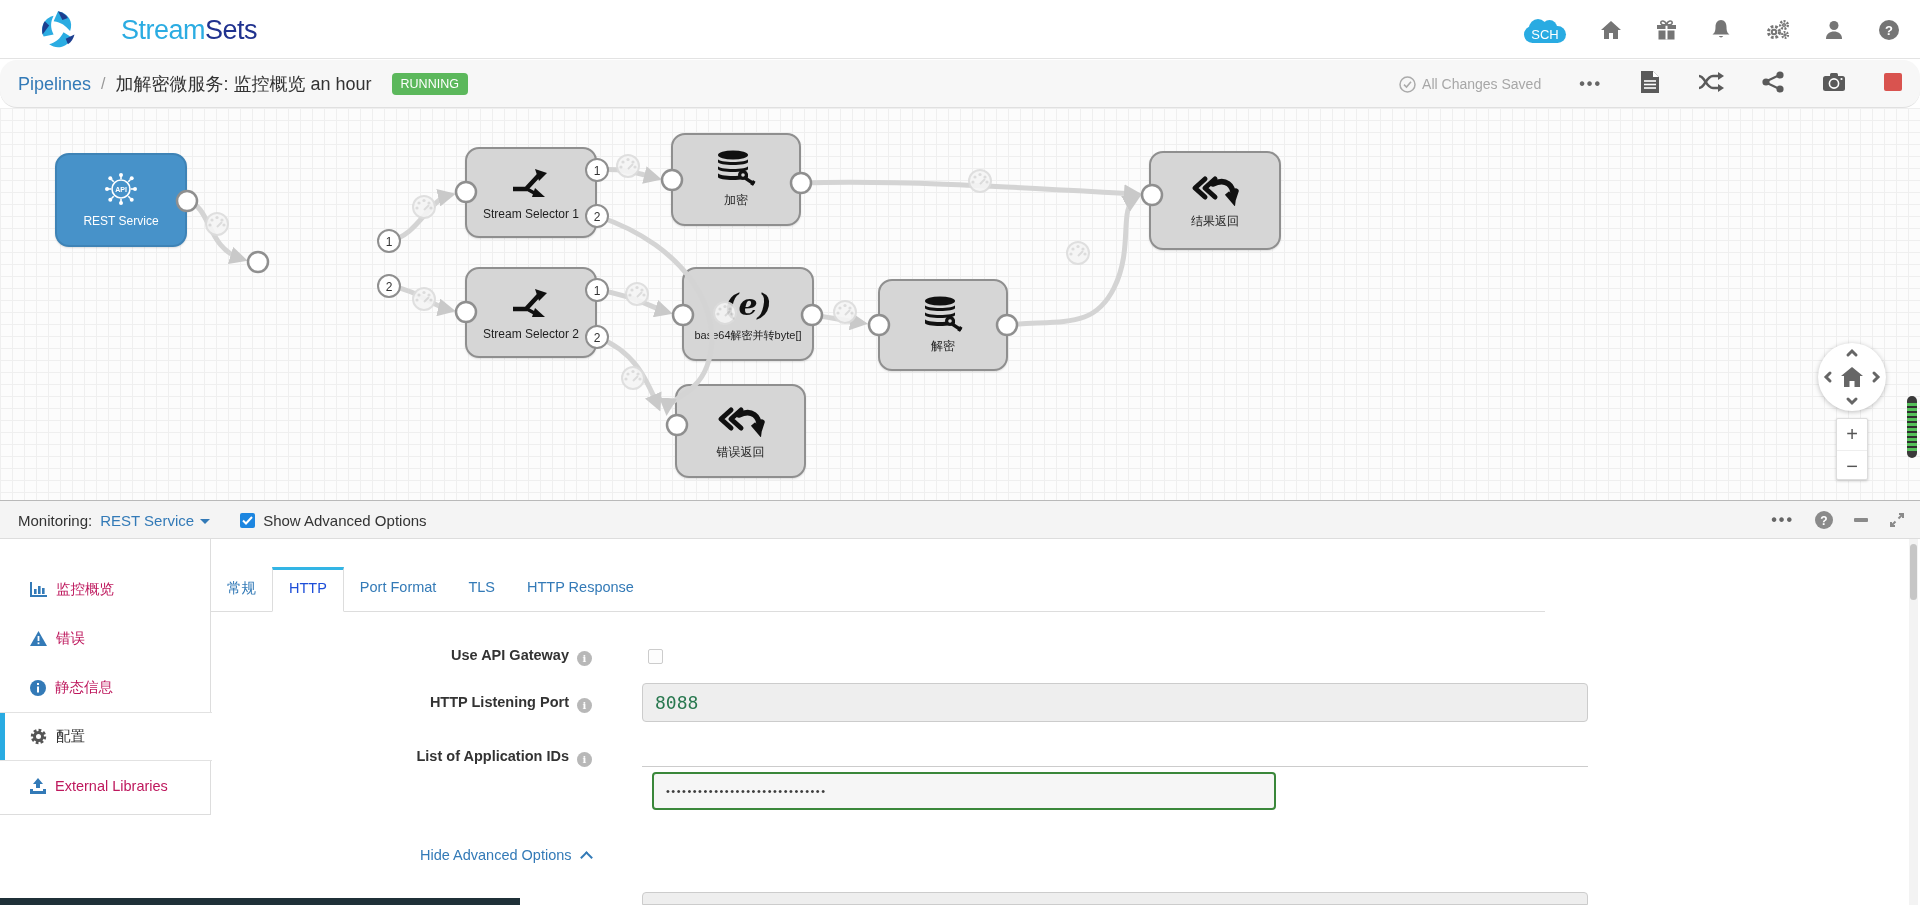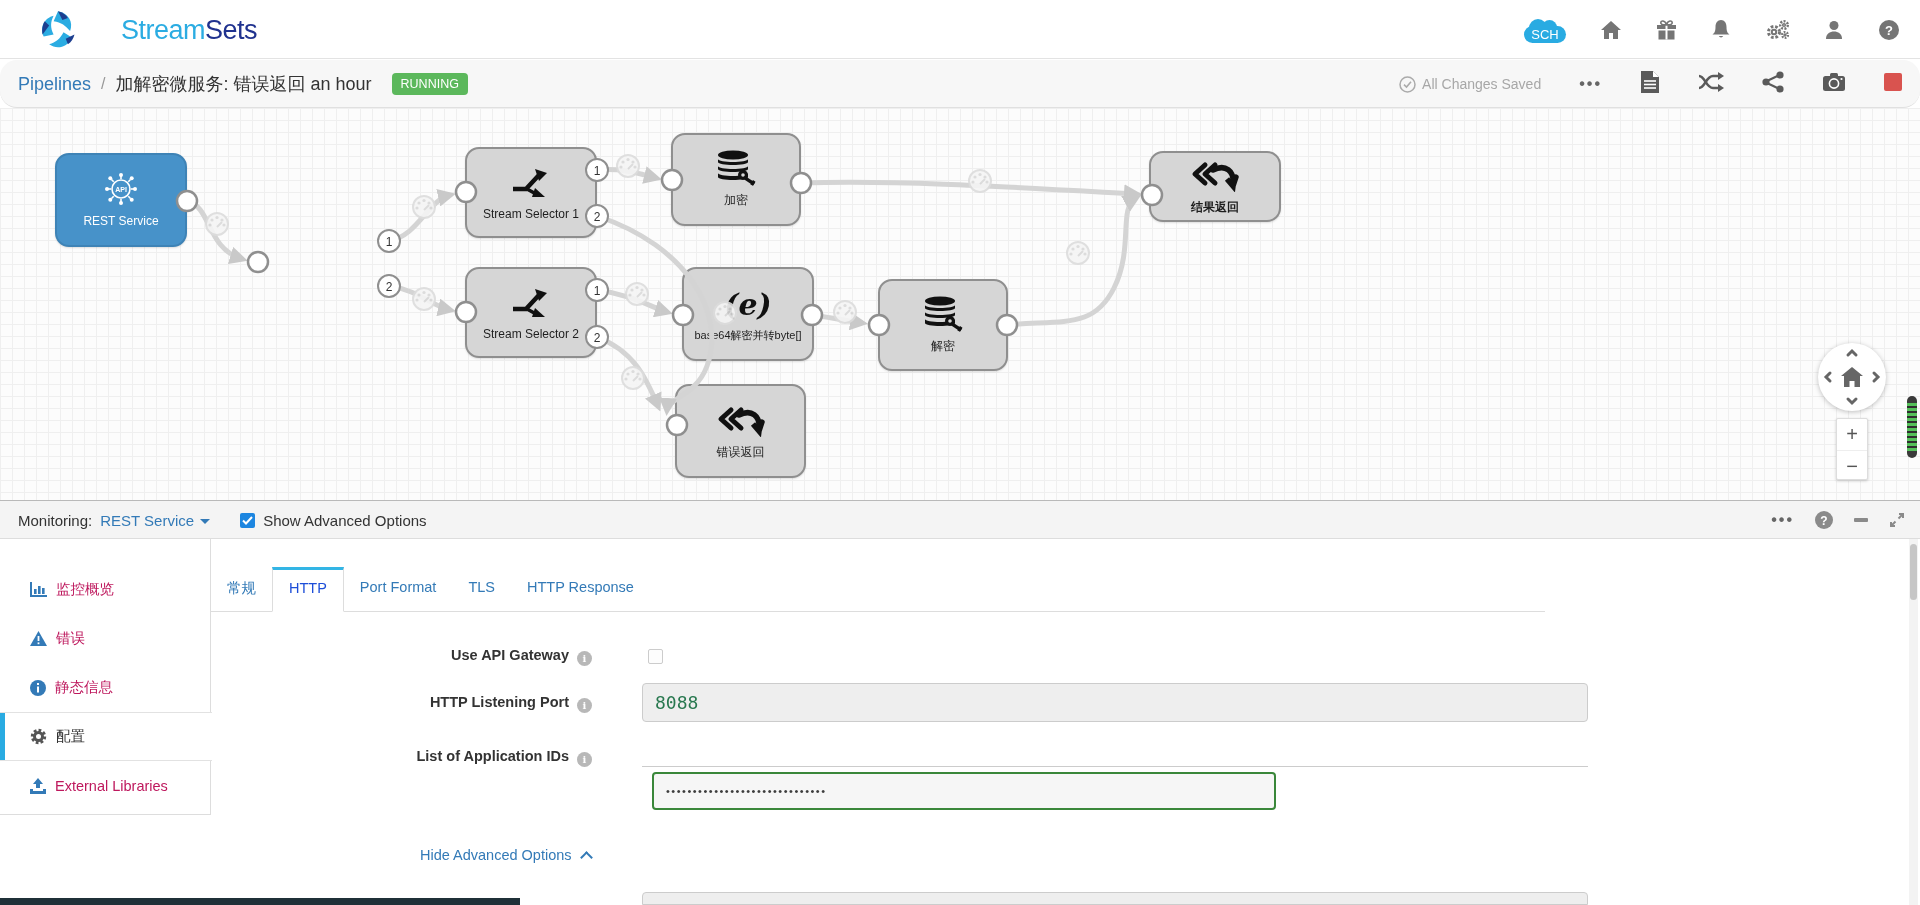--- a/index.html
+++ b/index.html
@@ -164,21 +164,21 @@
             <text x="11" y="16" text-anchor="middle" font-size="13" font-weight="bold" fill="#fff">?</text>
           </svg>
       </div>
     </div>
   </div>
 
   <div class="subheader">
     <div class="crumb">
       <span class="crumb-link">Pipelines</span>
       <span class="crumb-sep">/</span>
-      <span class="crumb-title">加解密微服务: 错误返回 an hour</span>
+      <span class="crumb-title">加解密微服务: 监控概览 an hour</span>
       <span class="badge-running">RUNNING</span>
     </div>
     <div class="sub-actions">
       <div class="saved">
         <svg width="17" height="17" viewBox="0 0 17 17">
             <circle cx="8.5" cy="8.5" r="7.5" fill="none" stroke="#ababab" stroke-width="1.5"></circle>
             <path d="M5 8.7 L7.5 11 L12 5.8" fill="none" stroke="#ababab" stroke-width="1.6"></path>
           </svg>
         <span>All Changes Saved</span>
       </div>
@@ -515,21 +515,21 @@
               <circle cx="30" cy="26" r="5" fill="#111"></circle>
               <circle cx="30" cy="26" r="1.8" fill="#d6d6d6"></circle>
               <rect x="32" y="27" width="12" height="3.4" transform="rotate(33 32 27)" fill="#111"></rect>
               <rect x="40" y="31" width="3" height="5" transform="rotate(33 40 31)" fill="#111"></rect>
             </g>
         </svg>
       </div>
       <div class="node-label">解密</div>
     </div>
 
-    <div class="node" style="left:1149px; top:43px; width:132px; height:71px;font-weight:bold;">
+    <div class="node" style="left:1149px; top:43px; width:132px; height:99px;">
       <div class="node-icon">
         <svg width="48" height="32" viewBox="0 0 48 32">
             <g stroke="#111" stroke-width="5" fill="none" stroke-linecap="round" stroke-linejoin="round">
               <path d="M14 5 L4 14 L14 23"></path>
               <path d="M24 5 L14 14 L24 23"></path>
             </g>
             <path d="M22 10 C34 4 44 10 42 26 L36 19 L42 26 L45 17" fill="none" stroke="#111" stroke-width="5.5" stroke-linecap="round"></path>
           </svg>
       </div>
       <div class="node-label">结果返回</div>

